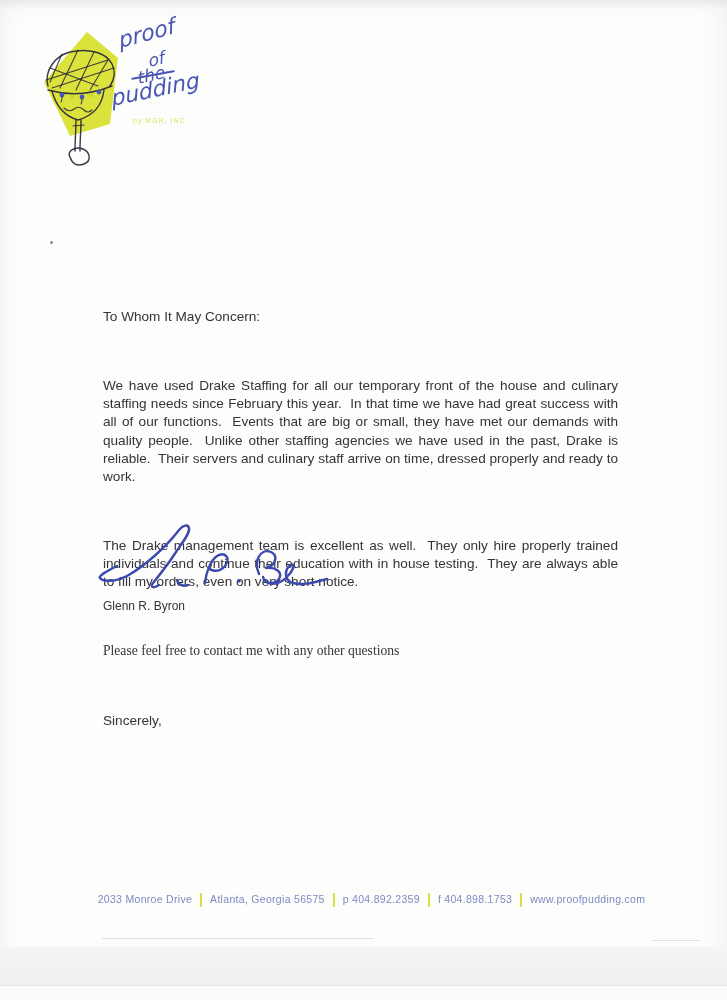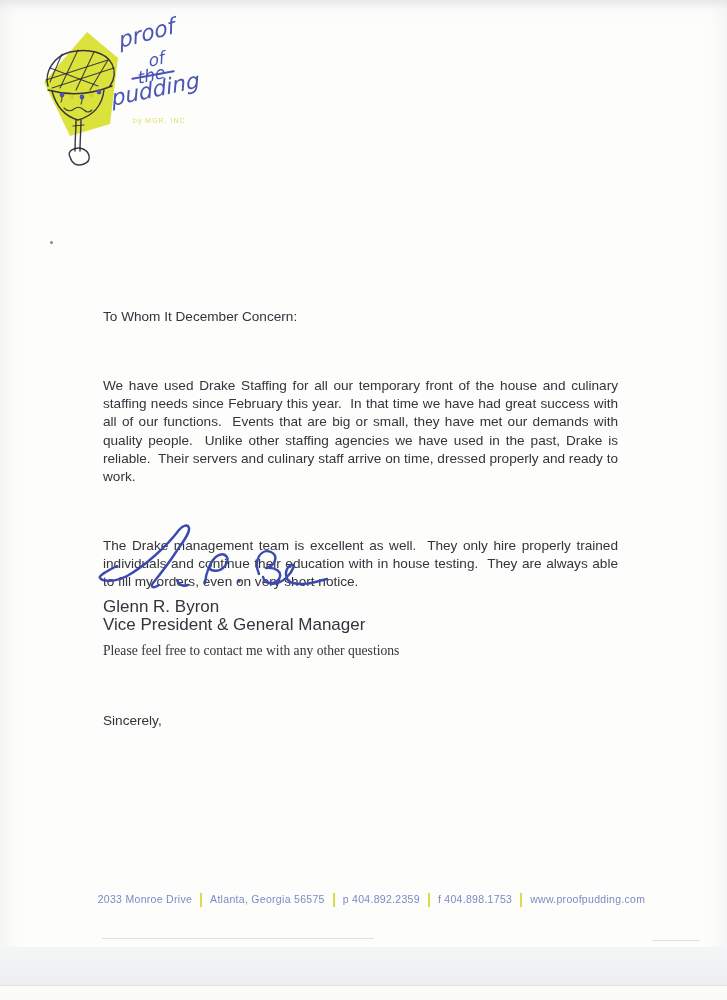--- a/index.html
+++ b/index.html
@@ -68,21 +68,21 @@
   .para2 { margin-bottom:14px !important; }
   .para3 { margin-bottom:16px !important; text-align:left;font-family:Liberation Serif, serif; }
   .closing { text-align:left; }
 
   .signature-svg { position:absolute; left:93px; top:524px; }
   .sig-stroke { stroke: var(--signature-ink, #3c49ae); fill:none; stroke-width:2.4; stroke-linecap:round; stroke-linejoin:round; }
   .sig-dot { fill: var(--signature-ink, #3c49ae); }
 
   .signer {
     position:absolute; left:103px; top:598px;
-    color: var(--body-text, #33343c); font-size:17px; line-height:17.6px;
+    color: var(--body-text, #33343c); font-size:12px; line-height:17.6px;
   }
   .signer p { margin:0; }
 
   
   .footer {
     position:absolute; left:8px; top:892px; width:727px;
     display:flex; justify-content:center; align-items:center;
     color: var(--footer-text, #7b8ac5);
     font-size:10.5px; letter-spacing:0.3px; font-weight:400;
   }
@@ -135,38 +135,37 @@
   <div class="script-line script-proof">proof</div>
   <div class="script-line script-of">of</div>
   <div class="script-crossbar"></div>
   <div class="script-line script-the">the</div>
   <div class="script-line script-pudding">pudding</div>
   <div class="logo-tagline">by MGR, INC.</div>
 
   <div class="speck"></div>
 
   <div class="letter">
-    <p class="salutation">To Whom It December Concern:</p>
+    <p class="salutation">To Whom It May Concern:</p>
     <p class="para1">We have used Drake Staffing for all our temporary front of the house and culinary staffing needs since February this year.  In that time we have had great success with all of our functions.  Events that are big or small, they have met our demands with quality people.  Unlike other staffing agencies we have used in the past, Drake is reliable.  Their servers and culinary staff arrive on time, dressed properly and ready to work.</p>
     <p class="para2">The Drake management team is excellent as well.  They only hire properly trained individuals and continue their education with in house testing.  They are always able to fill my orders, even on very short notice.</p>
     <p class="para3">Please feel free to contact me with any other questions</p>
     <p class="closing">Sincerely,</p>
   </div>
 
   <svg class="signature-svg" width="244" height="70" viewBox="0 0 244 70">
     <path class="sig-stroke" d="M 24 42 C 14 47 5 52 7 54 C 10 58 22 58 34 52 C 52 42 74 22 86 6 C 90 1 95 0 96 4 C 97 9 90 18 83 28 C 74 42 64 54 60 59 C 57 63 60 65 66 61"></path>
     <path class="sig-stroke" d="M 84 56 C 86 61 89 63 95 61"></path>
     <path class="sig-stroke" d="M 112 59 C 113 49 117 37 124 32 C 132 27 138 34 132 42 C 127 48 119 48 116 44"></path>
     <circle class="sig-dot" cx="146" cy="57" r="1.8"></circle>
     <path class="sig-stroke" d="M 166 50 C 160 36 168 24 178 28 C 186 32 182 42 173 44 C 183 43 190 48 186 55 C 182 61 172 60 170 53 C 172 61 184 63 194 53 C 200 47 203 39 198 41 C 191 45 191 57 200 59 C 210 62 222 58 234 55"></path>
   </svg>
 
   <div class="signer">
     <p>Glenn R. Byron</p>
-    <p>Vice President &amp; General Manager</p>
   </div>
 
   <div class="crease"></div>
   <div class="crease2"></div>
 
   <div class="footer">
     <span>2033 Monroe Drive</span>
     <span class="footer-sep"></span>
     <span>Atlanta, Georgia  56575</span>
     <span class="footer-sep"></span>

